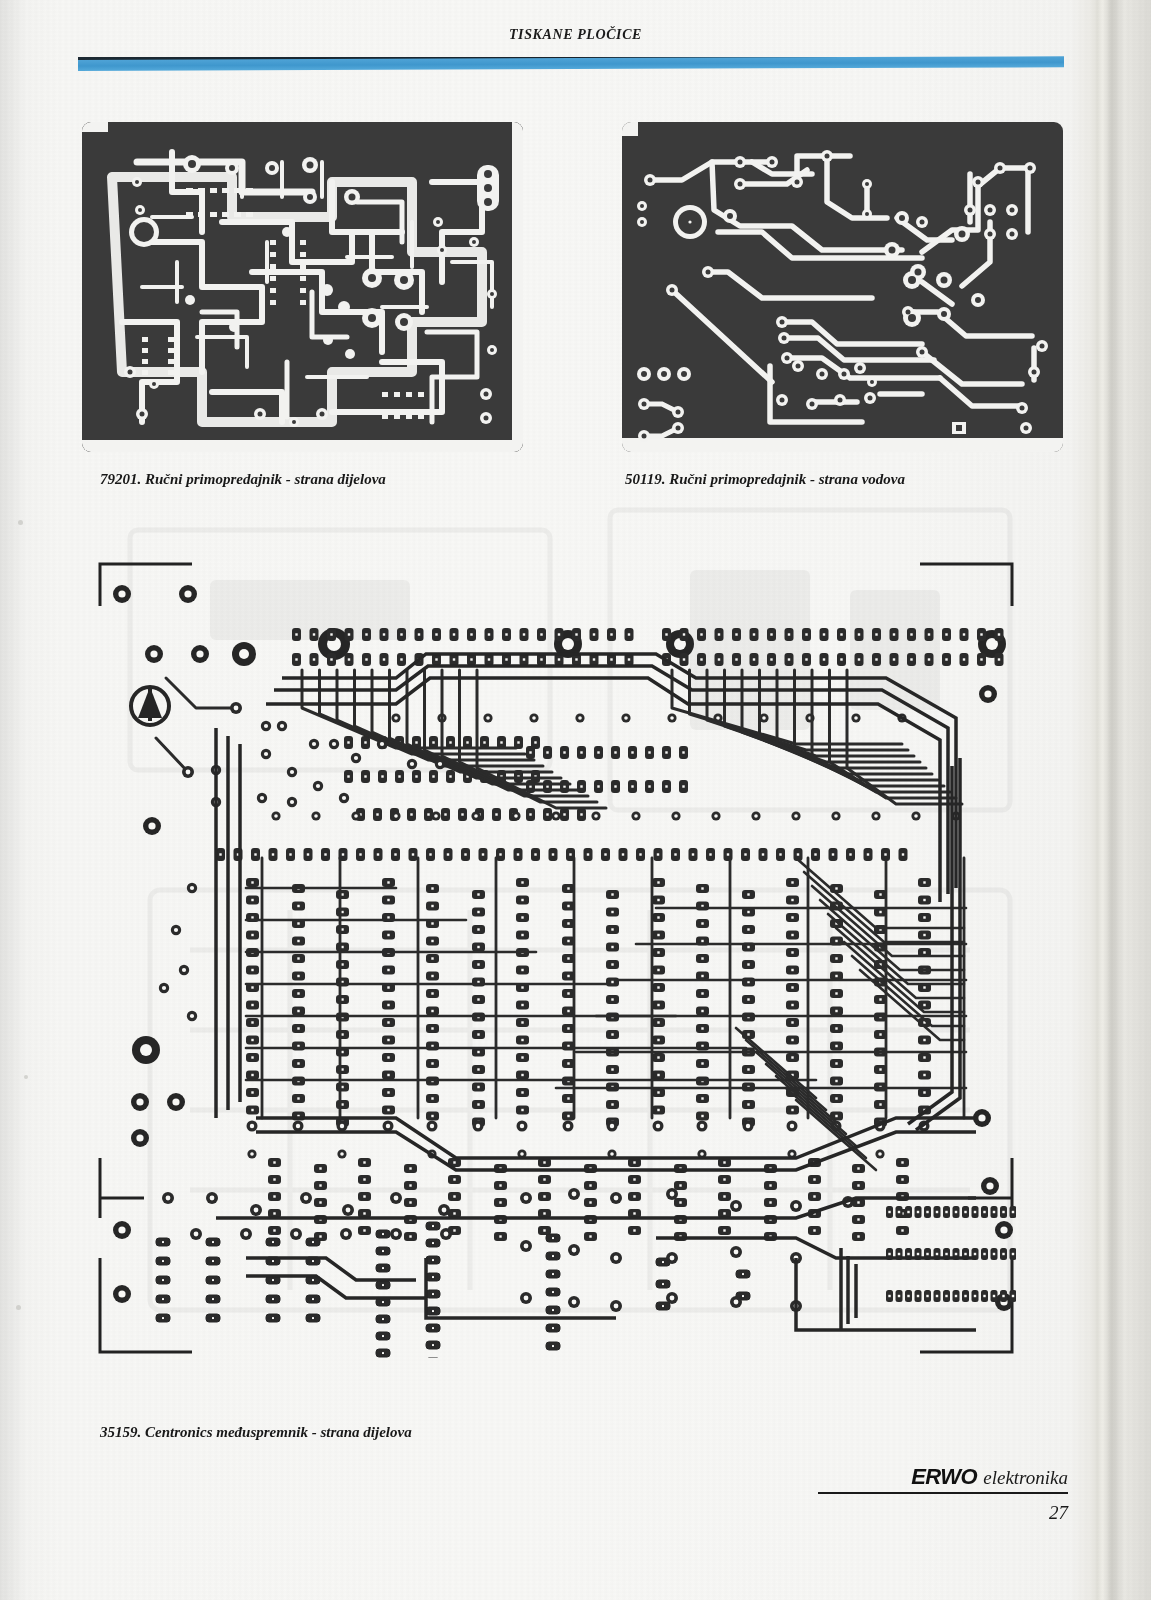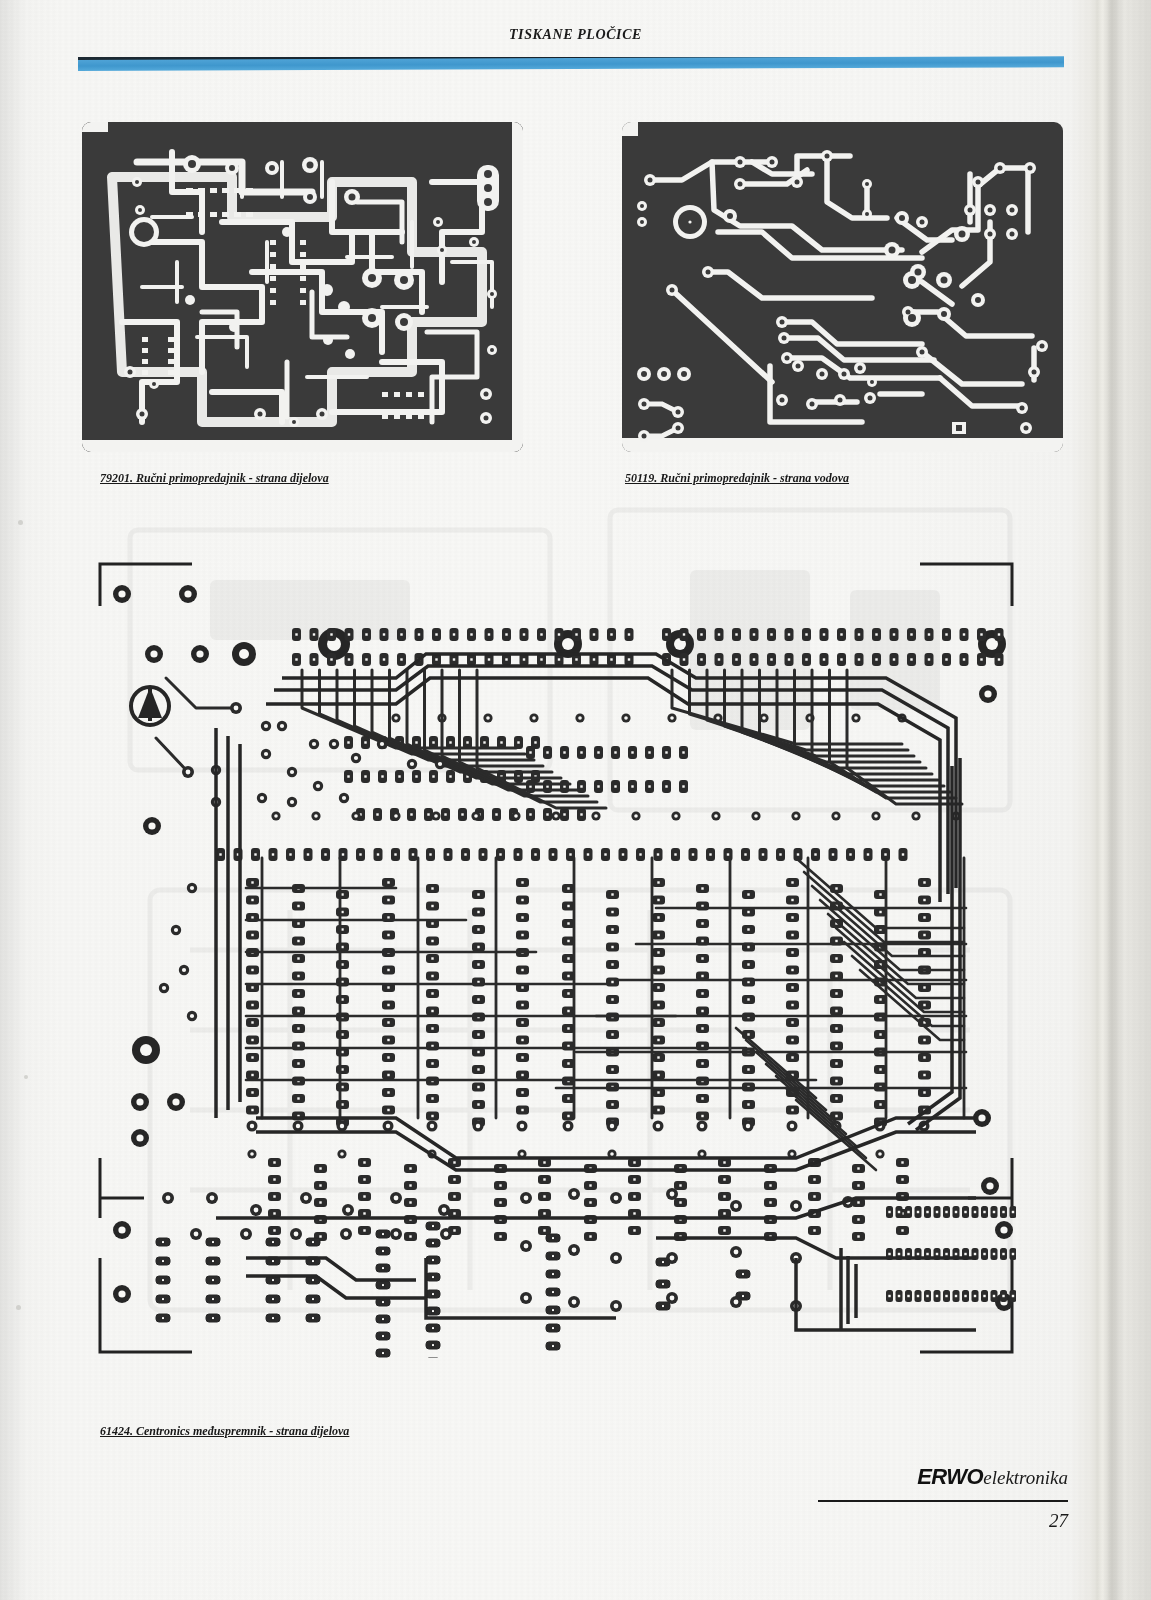--- a/index.html
+++ b/index.html
@@ -54,42 +54,41 @@
     transform:skewY(-0.22deg);
     transform-origin:left top;
   }
 
   
   .fig{position:absolute;}
   .fig svg{display:block;}
   .caption{
     position:absolute;
     font-style:italic;font-weight:700;
-    font-size:12px;
+    font-size:15px;
     color:#181818;
     white-space:nowrap;
     font-family:"Liberation Serif", serif;
-    text-decoration:underline;
   }
 
   #fig-top-left{left:82px;top:122px;}
   #fig-top-right{left:622px;top:122px;}
   #cap-top-left{left:100px;top:471px;}
   #cap-top-right{left:625px;top:471px;}
   #fig-bottom{left:96px;top:558px;}
   #cap-bottom{left:100px;top:1424px;}
 
   
   #footer{
     position:absolute;left:818px;top:1464px;width:250px;
     text-align:right;
   }
   #footer .brandline{
-    display:flex;align-items:baseline;justify-content:flex-end;
-    padding-bottom:10px;
+    display:flex;align-items:baseline;justify-content:flex-end;gap:6px;
+    padding-bottom:2px;
   }
   #footer .erwo{
     font-family:"Liberation Sans", sans-serif;
     font-weight:700;font-style:italic;
     font-size:22px;letter-spacing:-0.5px;color:#111;
   }
   #footer .elektronika{
     font-family:"Liberation Serif", serif;
     font-style:italic;font-size:19px;color:#1a1a1a;
   }
@@ -2013,21 +2012,21 @@
         <path d="M150 718 H220 L250 740 H330"></path>
         <path d="M330 700 V760 H520"></path>
         <path d="M560 680 H700 L740 700 H880"></path>
         <path d="M700 700 V772 H880"></path>
         <path d="M745 690 V772"></path>
         <path d="M752 698 V766"></path>
         <path d="M760 706 V760"></path>
       </g>
     </svg>
   </div>
-  <div class="caption" id="cap-bottom">61424. Centronics međuspremnik - strana dijelova</div>
+  <div class="caption" id="cap-bottom">35159. Centronics međuspremnik - strana dijelova</div>
 
   <div id="footer">
     <div class="brandline">
       <span class="erwo">ERWO</span>
       <span class="elektronika">elektronika</span>
     </div>
     <div class="rule"></div>
     <div class="pageno">27</div>
   </div>
 

